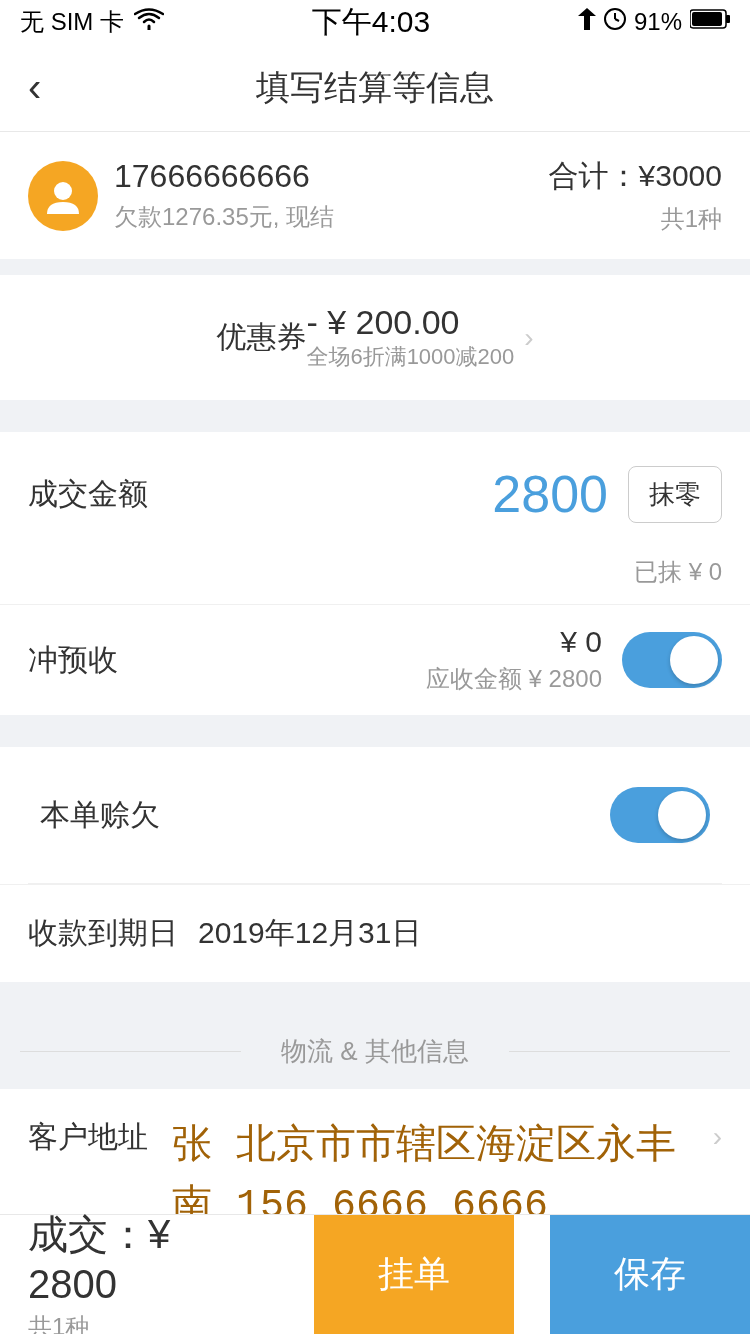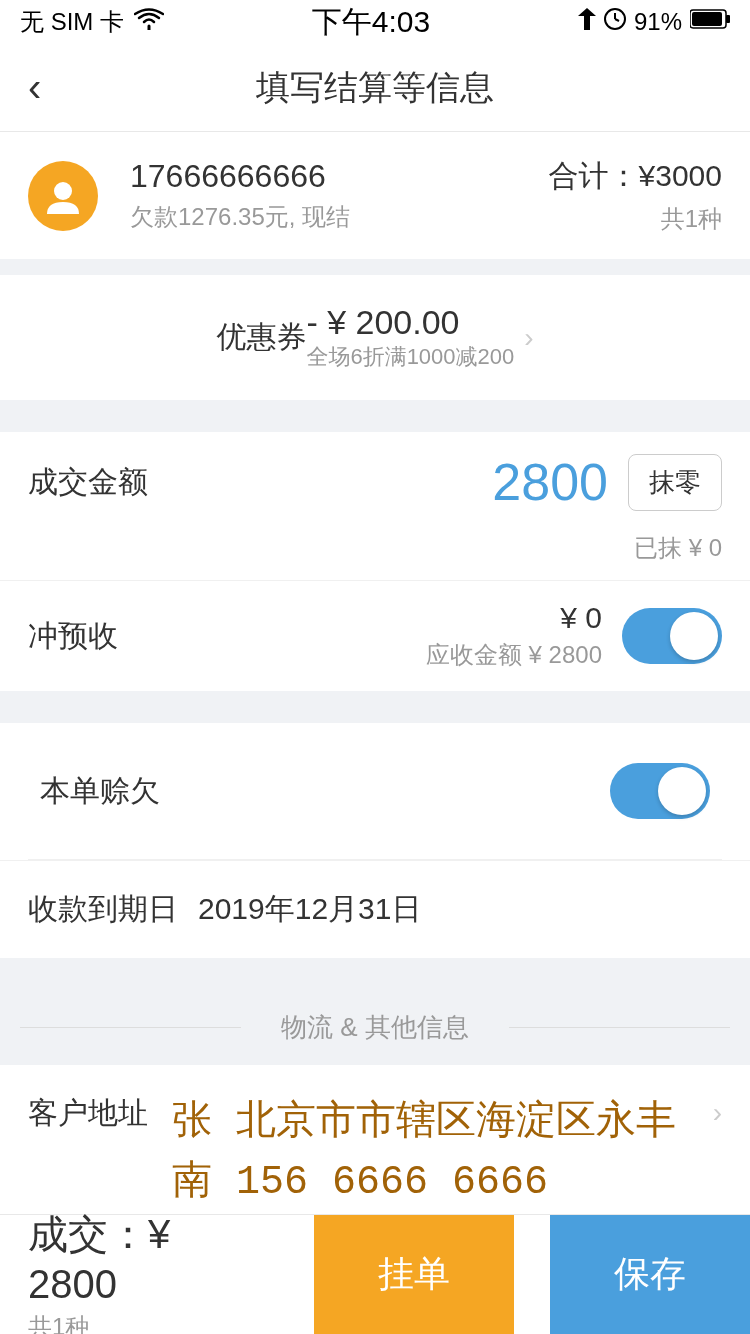--- a/index.html
+++ b/index.html
@@ -61,21 +61,21 @@
     }
 
     
     .customer-row {
       background: #fff;
       padding: 24px 28px;
       display: flex;
       align-items: center;
       justify-content: space-between;
     }
-    .customer-left { display: flex; align-items: center; gap: 32px; }
+    .customer-left { display: flex; align-items: center; gap: 16px; }
     .avatar {
       width: 70px;
       height: 70px;
       border-radius: 50%;
       background: #f5a623;
       display: flex;
       align-items: center;
       justify-content: center;
       font-size: 32px;
       color: #fff;
@@ -117,21 +117,21 @@
     
     .deal-section {
       background: #fff;
       padding: 0 28px;
       margin-bottom: 0;
     }
     .deal-row {
       display: flex;
       align-items: center;
       justify-content: space-between;
-      padding: 20px 0;
+      padding: 32px 0;
     }
     .deal-label { font-size: 30px; color: #333; }
     .deal-right { display: flex; align-items: center; gap: 20px; }
     .deal-amount { font-size: 52px; color: #4a9fdd; font-weight: 500; }
     .round-button {
       border: 1px solid #ccc;
       border-radius: 8px;
       padding: 10px 20px;
       font-size: 26px;
       color: #333;

